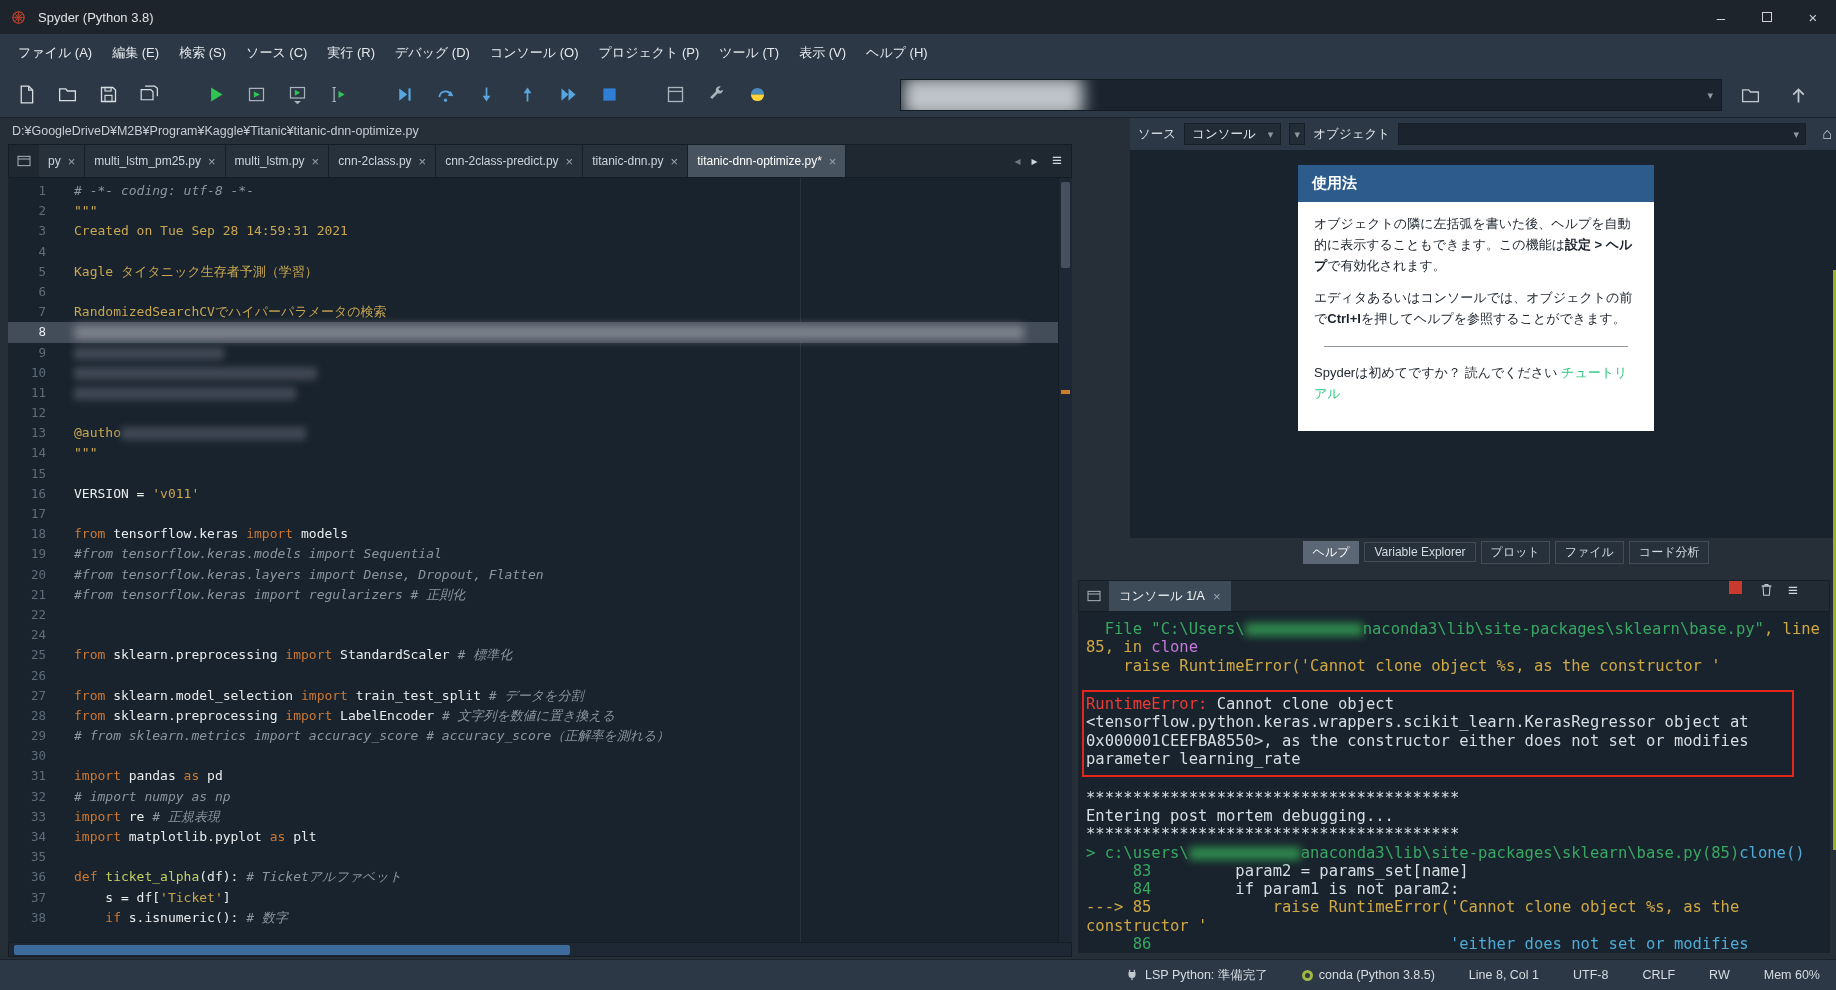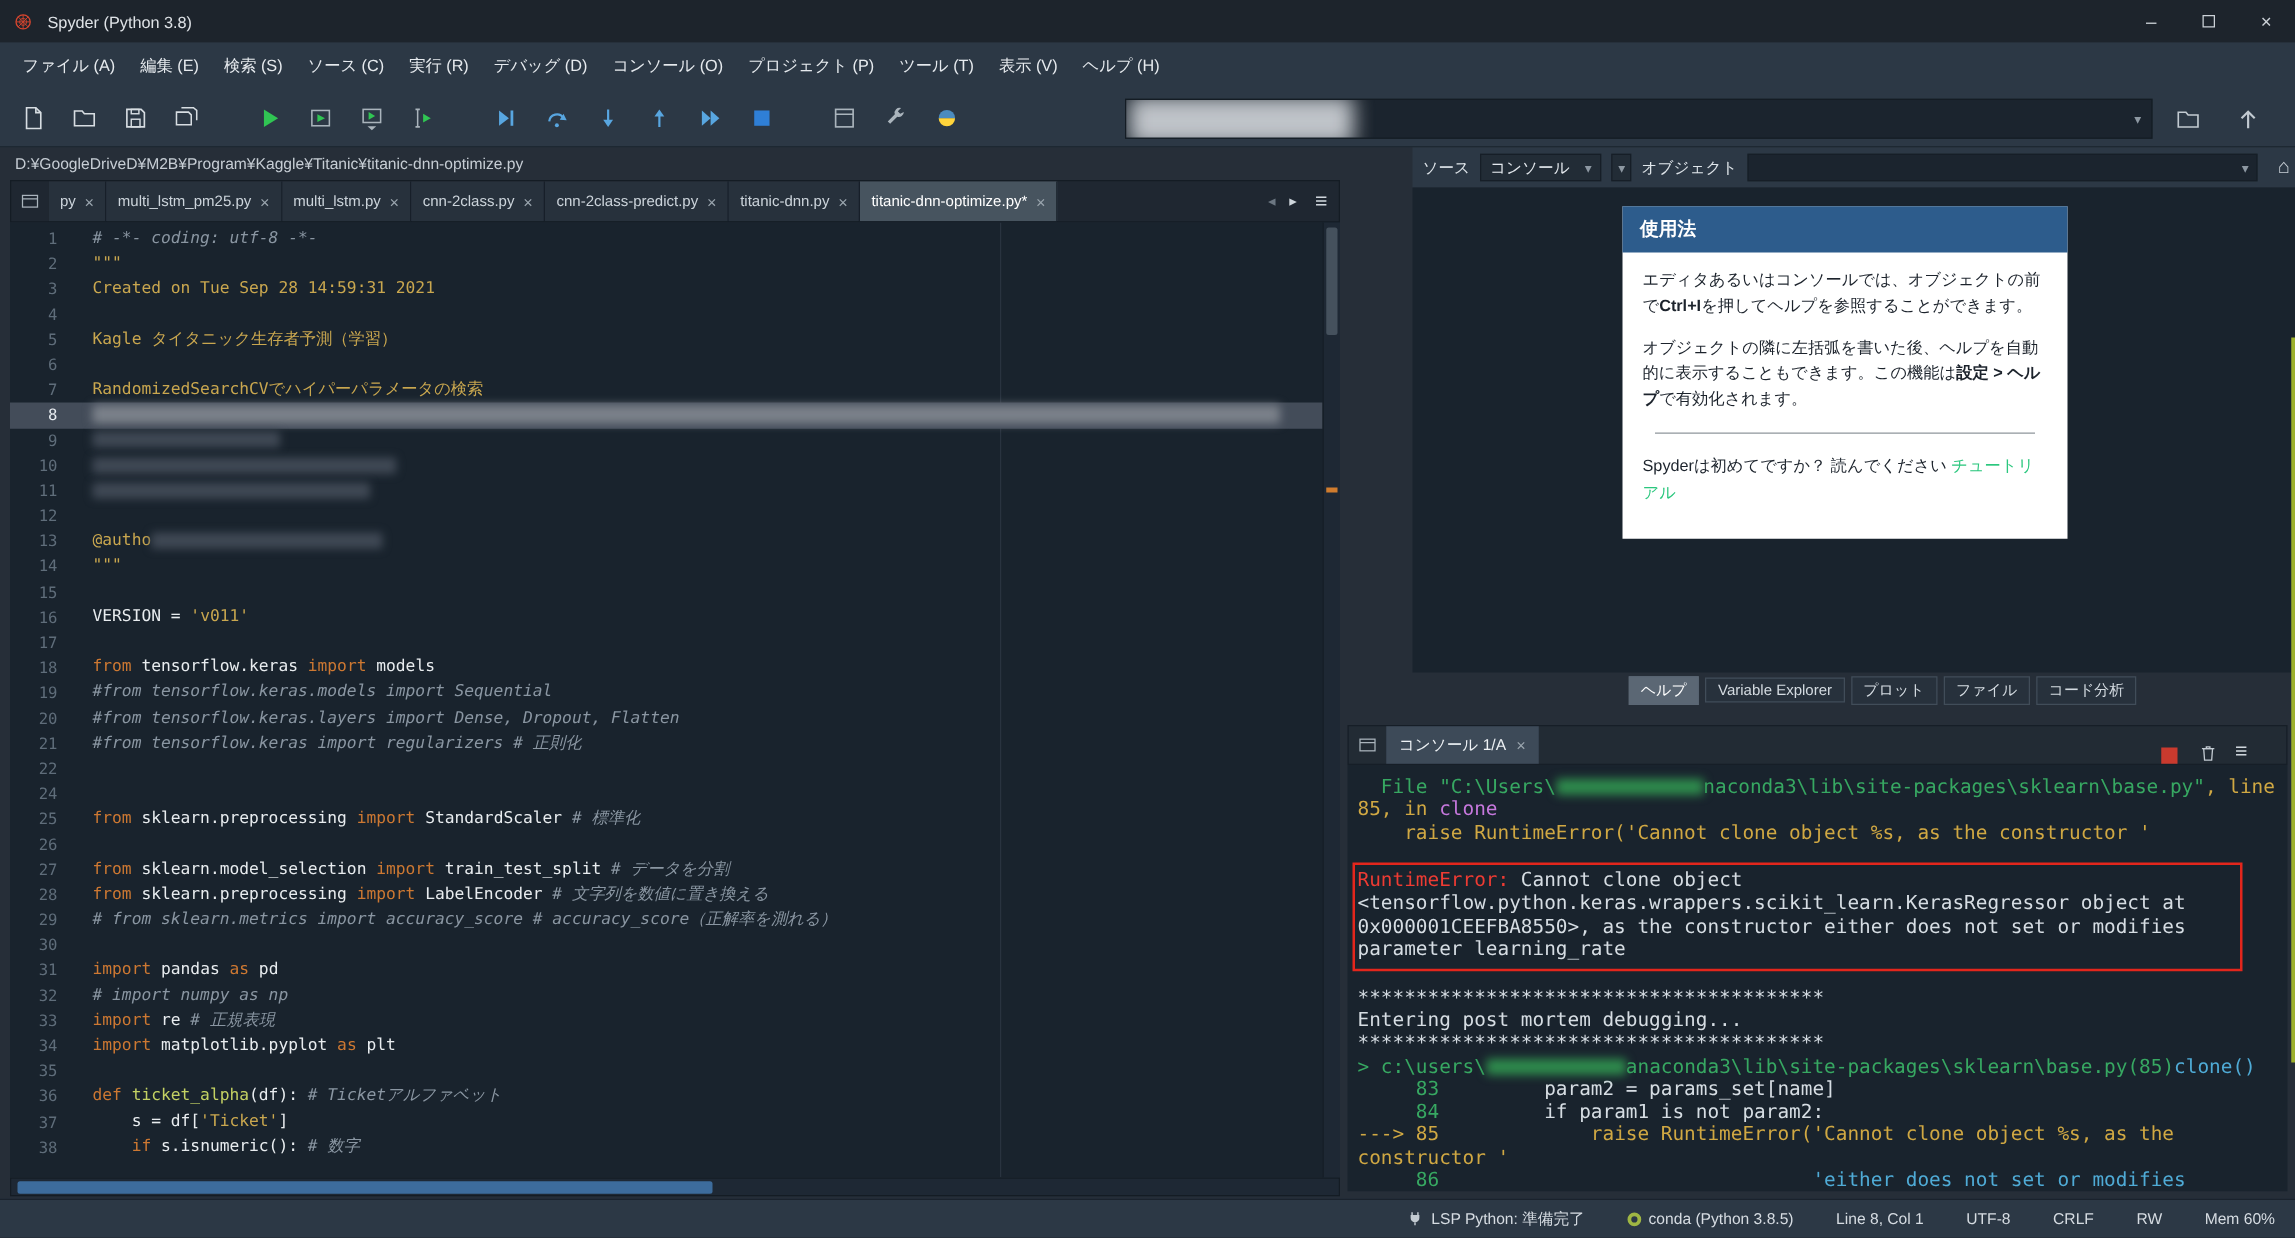--- a/index.html
+++ b/index.html
@@ -87,21 +87,21 @@
   .card-body { padding:12px 16px 14px; color:#1c232c; font-size:13px; line-height:1.6; }
   .card-body p { margin:0 0 12px; }
   .card-body hr { border:none; border-top:1px solid #8f969c; margin:16px 10px; }
   .tut-link { color:#2bc77e; text-decoration:none; }
   .help-tabs { height:24px; display:flex; gap:5px; align-items:center; justify-content:center; margin-top:2px; flex:none; }
   .htab { font-size:12px; padding:2px 9px; background:#27313c; border:1px solid #414d59; color:#d4dbe1; white-space:nowrap; }
   .htab.active { background:#5b6774; border-color:#5b6774; color:#ffffff; }
 
   
   .console-pane { position:absolute; left:1078px; top:462px; width:752px; bottom:6px; display:flex; flex-direction:column; }
-  .ctabbar { height:32px; background:#222b34; border:1px solid #161e27; display:flex; align-items:flex-end; flex:none; }
+  .ctabbar { height:32px; background:#222b34; border:1px solid #161e27; display:flex; align-items:flex-start; flex:none; }
   .ctab { height:100%; display:flex; align-items:center; gap:8px; padding:0 10px; background:#3d4a58; color:#eef2f5; font-size:12.5px; }
   .cspacer { flex:1; }
   .busy { width:13px; height:13px; background:#c93a2e; margin-right:16px; flex:none; }
   .cicon { margin-right:13px; display:flex; align-items:center; }
   .console { flex:1; background:#19232d; font-family:"DejaVu Sans Mono","Liberation Mono",monospace; font-size:15.5px; line-height:18.3px; padding:8px 0 0 8px; overflow:hidden; position:relative; }
   .cline { white-space:pre; min-height:18.3px; }
   .ck-g { color:#37a862; }
   .ck-y { color:#d0a843; }
   .ck-m { color:#c678dd; }
   .ck-r { color:#ee3b33; }
@@ -506,22 +506,22 @@
             <svg class="ic" viewBox="0 0 24 24" style="width:15px;height:15px">
               <rect x="6" y="11" width="12" height="9" fill="#c2cad1"></rect>
               <path d="M8.5 11V8a3.5 3.5 0 0 1 7 0v3" fill="none" stroke="#c2cad1" stroke-width="1.8"></path>
             </svg>
           </span>
       </div>
       <div class="help-content">
         <div class="help-card">
           <div class="card-head">使用法</div>
           <div class="card-body">
+            <p><span>オブジェクトの隣に左括弧を書いた後、ヘルプを自動的に表示することもできます。この機能は</span><b>設定 &gt; ヘルプ</b><span>で有効化されます。</span></p>
             <p><span>エディタあるいはコンソールでは、オブジェクトの前で</span><b>Ctrl+I</b><span>を押してヘルプを参照することができます。</span></p>
-            <p><span>オブジェクトの隣に左括弧を書いた後、ヘルプを自動的に表示することもできます。この機能は</span><b>設定 &gt; ヘルプ</b><span>で有効化されます。</span></p>
             <hr>
             <p><span>Spyderは初めてですか？ 読んでください </span><a href="#" class="tut-link">チュートリアル</a></p>
           </div>
         </div>
       </div>
       <div class="help-tabs">
           <span class="htab active">ヘルプ</span>
           <span class="htab">Variable Explorer</span>
           <span class="htab">プロット</span>
           <span class="htab">ファイル</span>

